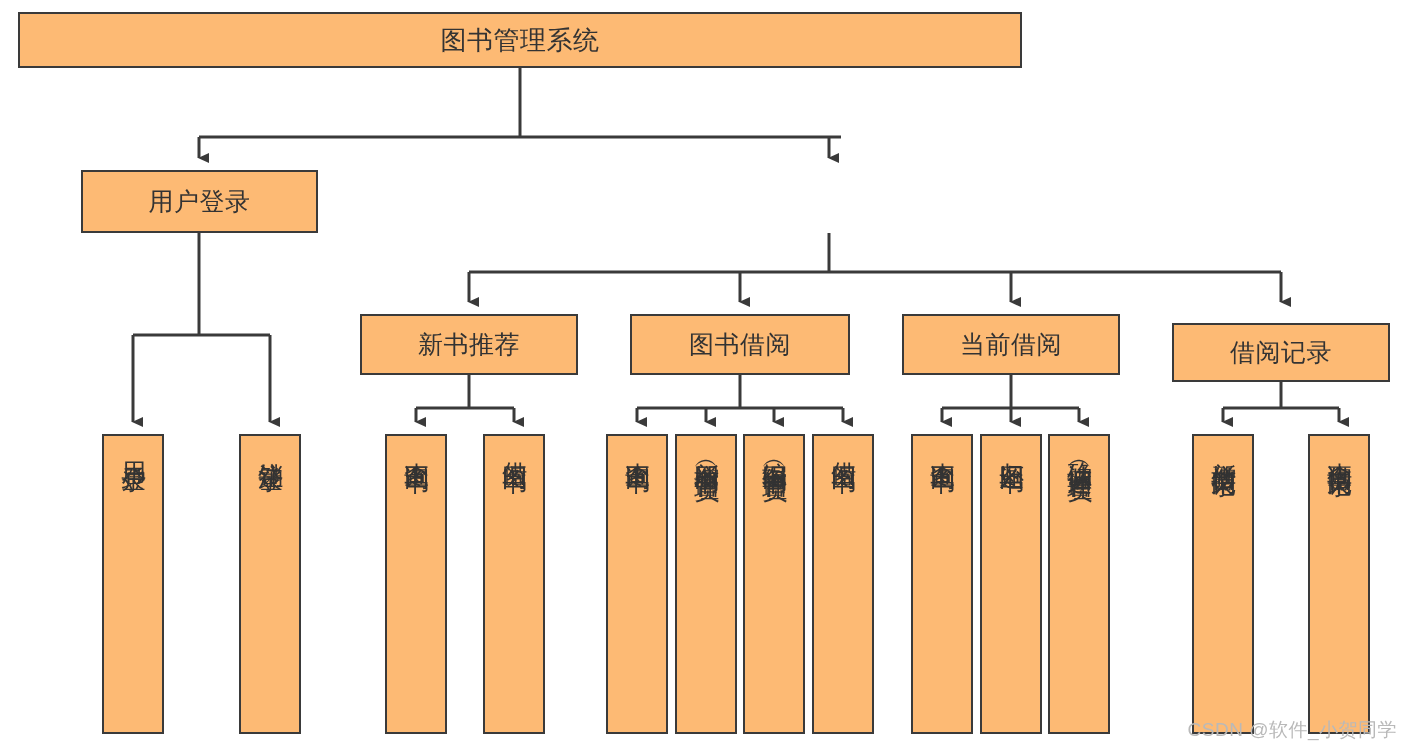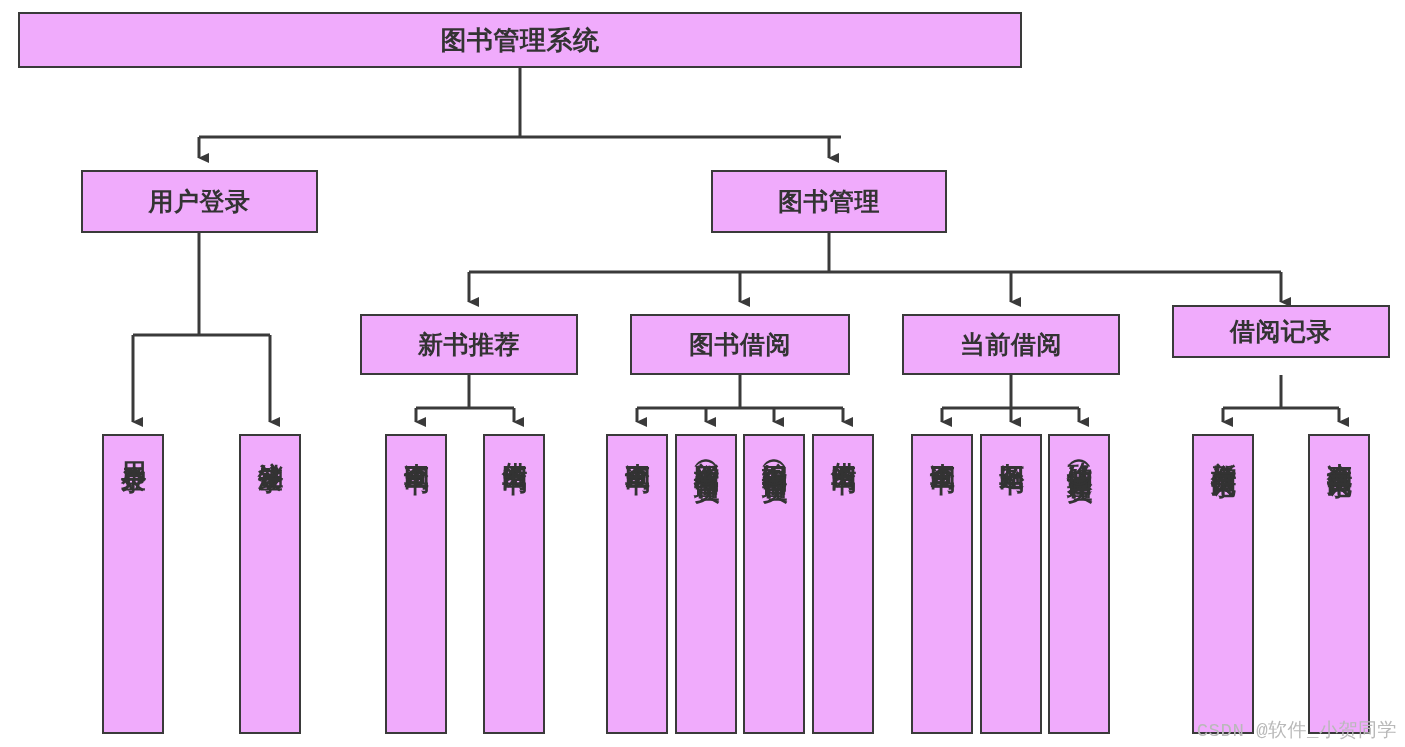--- a/index.html
+++ b/index.html
@@ -23,27 +23,26 @@
     left: 0;
     top: 0;
     width: 1405px;
     height: 747px;
     pointer-events: none;
   }
   .node {
     position: absolute;
     box-sizing: border-box;
     border: 2.5px solid #3a3a3a;
-    background: #f0abfc;
+    background: #fdba74;
     display: flex;
     align-items: center;
     justify-content: center;
     color: #333333;
     text-align: center;
-    font-weight: bold;
   }
   .node .label {
     display: block;
     line-height: 1.18;
     letter-spacing: 0.5px;
     white-space: nowrap;
   }
   
   .node.h .label {
     font-size: 25px;
@@ -68,21 +67,21 @@
     text-align: left;
   }
   #watermark {
     position: absolute;
     right: 8px;
     bottom: 4px;
     font-size: 19px;
     color: #b9b9b9;
     letter-spacing: 0.5px;
     white-space: nowrap;
-    font-family: Liberation Mono, monospace;
+    font-family: Liberation Sans, sans-serif;
   }
 </style>
 </head>
 <body>
 
 <div id="canvas">
 
   <svg id="edges" viewBox="0 0 1405 747" width="1405" height="747" xmlns="http://www.w3.org/2000/svg">
     <defs>
       <marker id="arw" markerWidth="10" markerHeight="11" refX="5" refY="10" orient="auto" markerUnits="userSpaceOnUse">
@@ -133,34 +132,31 @@
     </g>
   </svg>
 
   <div class="node root h" style="left:18px; top:12px; width:1004px; height:56px;">
     <span class="label">图书管理系统</span>
   </div>
 
   <div class="node h" style="left:81px; top:170px; width:237px; height:63px;">
     <span class="label">用户登录</span>
   </div>
-  <div class="node h" style="left:711px; top:170px; width:236px; height:63px;">
-    <span class="label">图书管理</span>
-  </div>
 
   <div class="node h" style="left:360px; top:314px; width:218px; height:61px;justify-content:center;">
     <span class="label">新书推荐</span>
   </div>
   <div class="node h" style="left:902px; top:314px; width:218px; height:61px;">
     <span class="label">当前借阅</span>
   </div>
   <div class="node h" style="left:630px; top:314px; width:220px; height:61px;">
     <span class="label">图书借阅</span>
   </div>
-  <div class="node h" style="left:1172px; top:305px; width:218px; height:53px;">
+  <div class="node h" style="left:1172px; top:323px; width:218px; height:59px;">
     <span class="label">借阅记录</span>
   </div>
 
   <div class="node v" style="left:102px; top:434px; width:62px; height:300px;">
     <span class="label">用户登录</span>
   </div>
   <div class="node v" style="left:239px; top:434px; width:62px; height:300px;">
     <span class="label">注销登录</span>
   </div>
 

